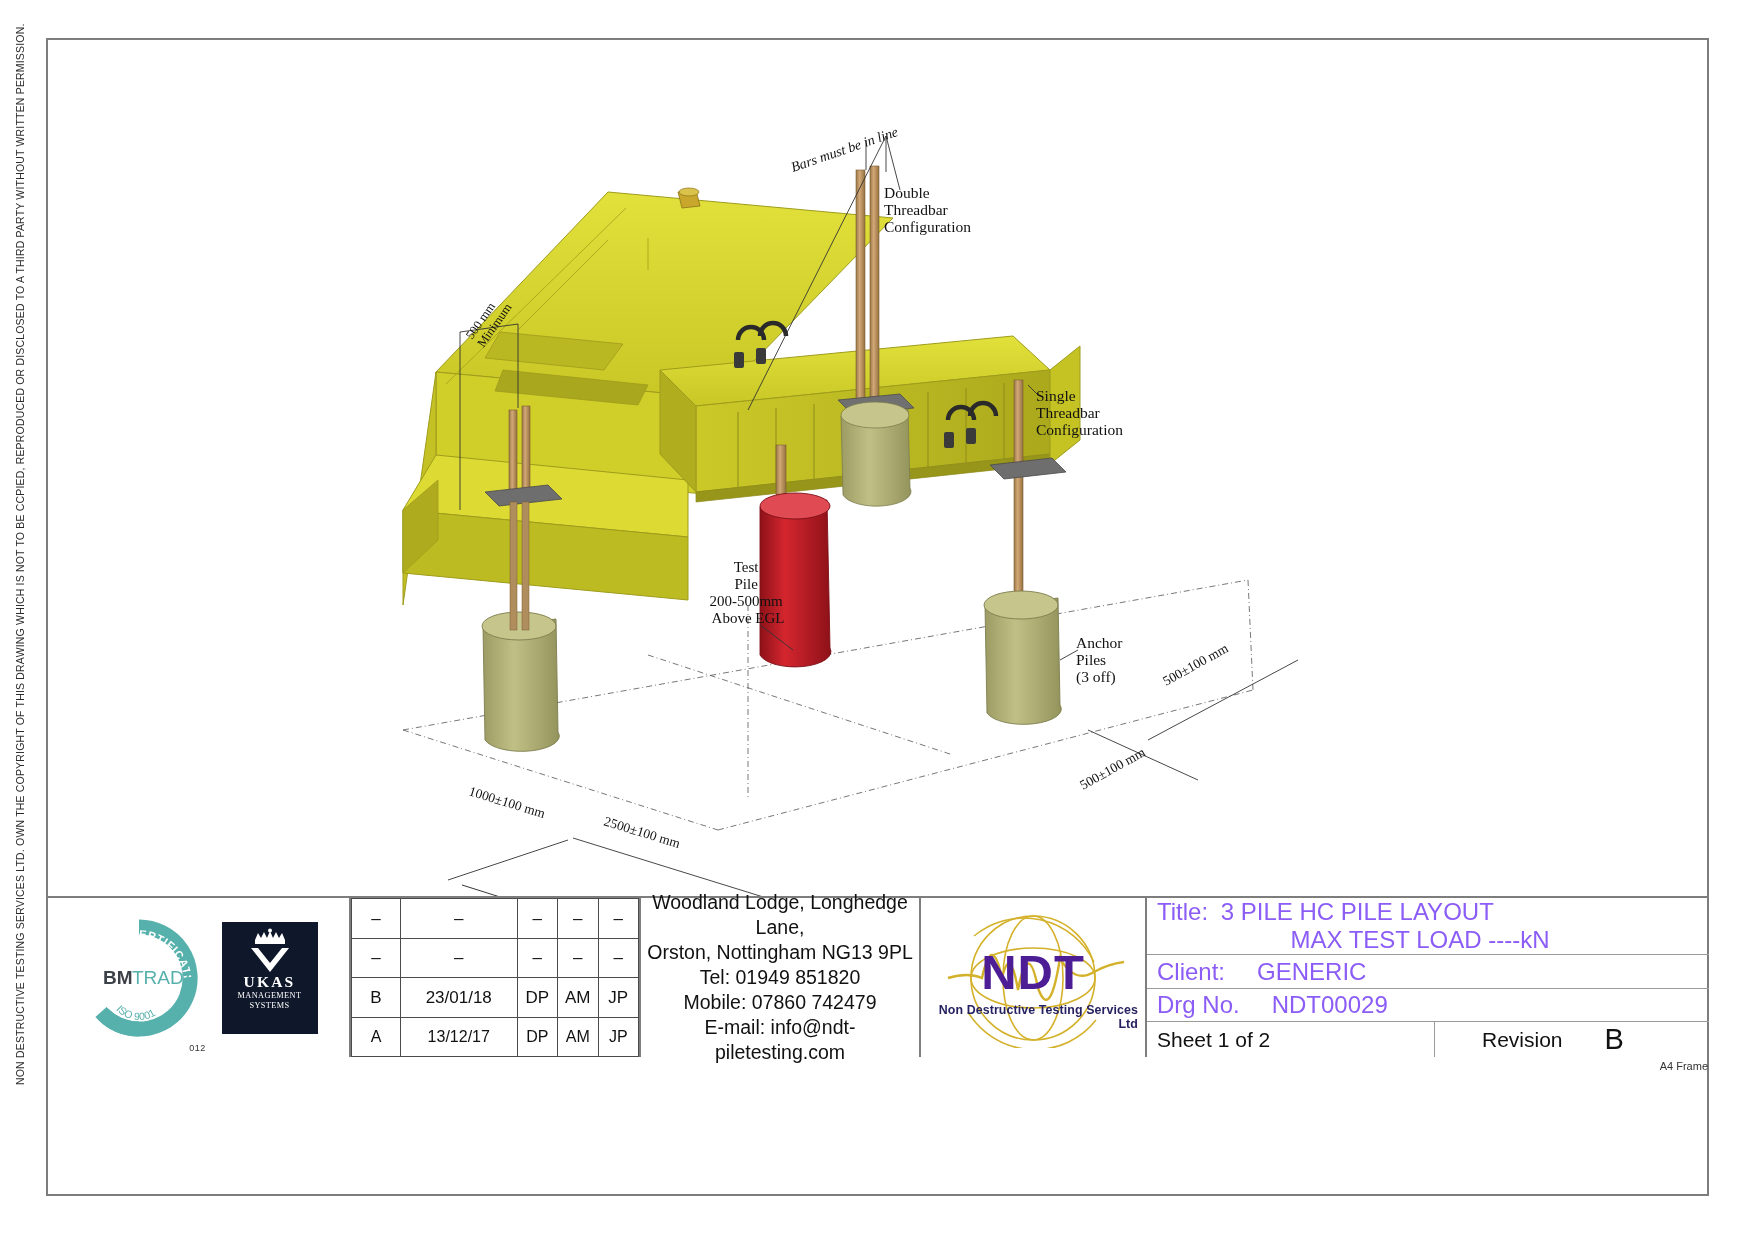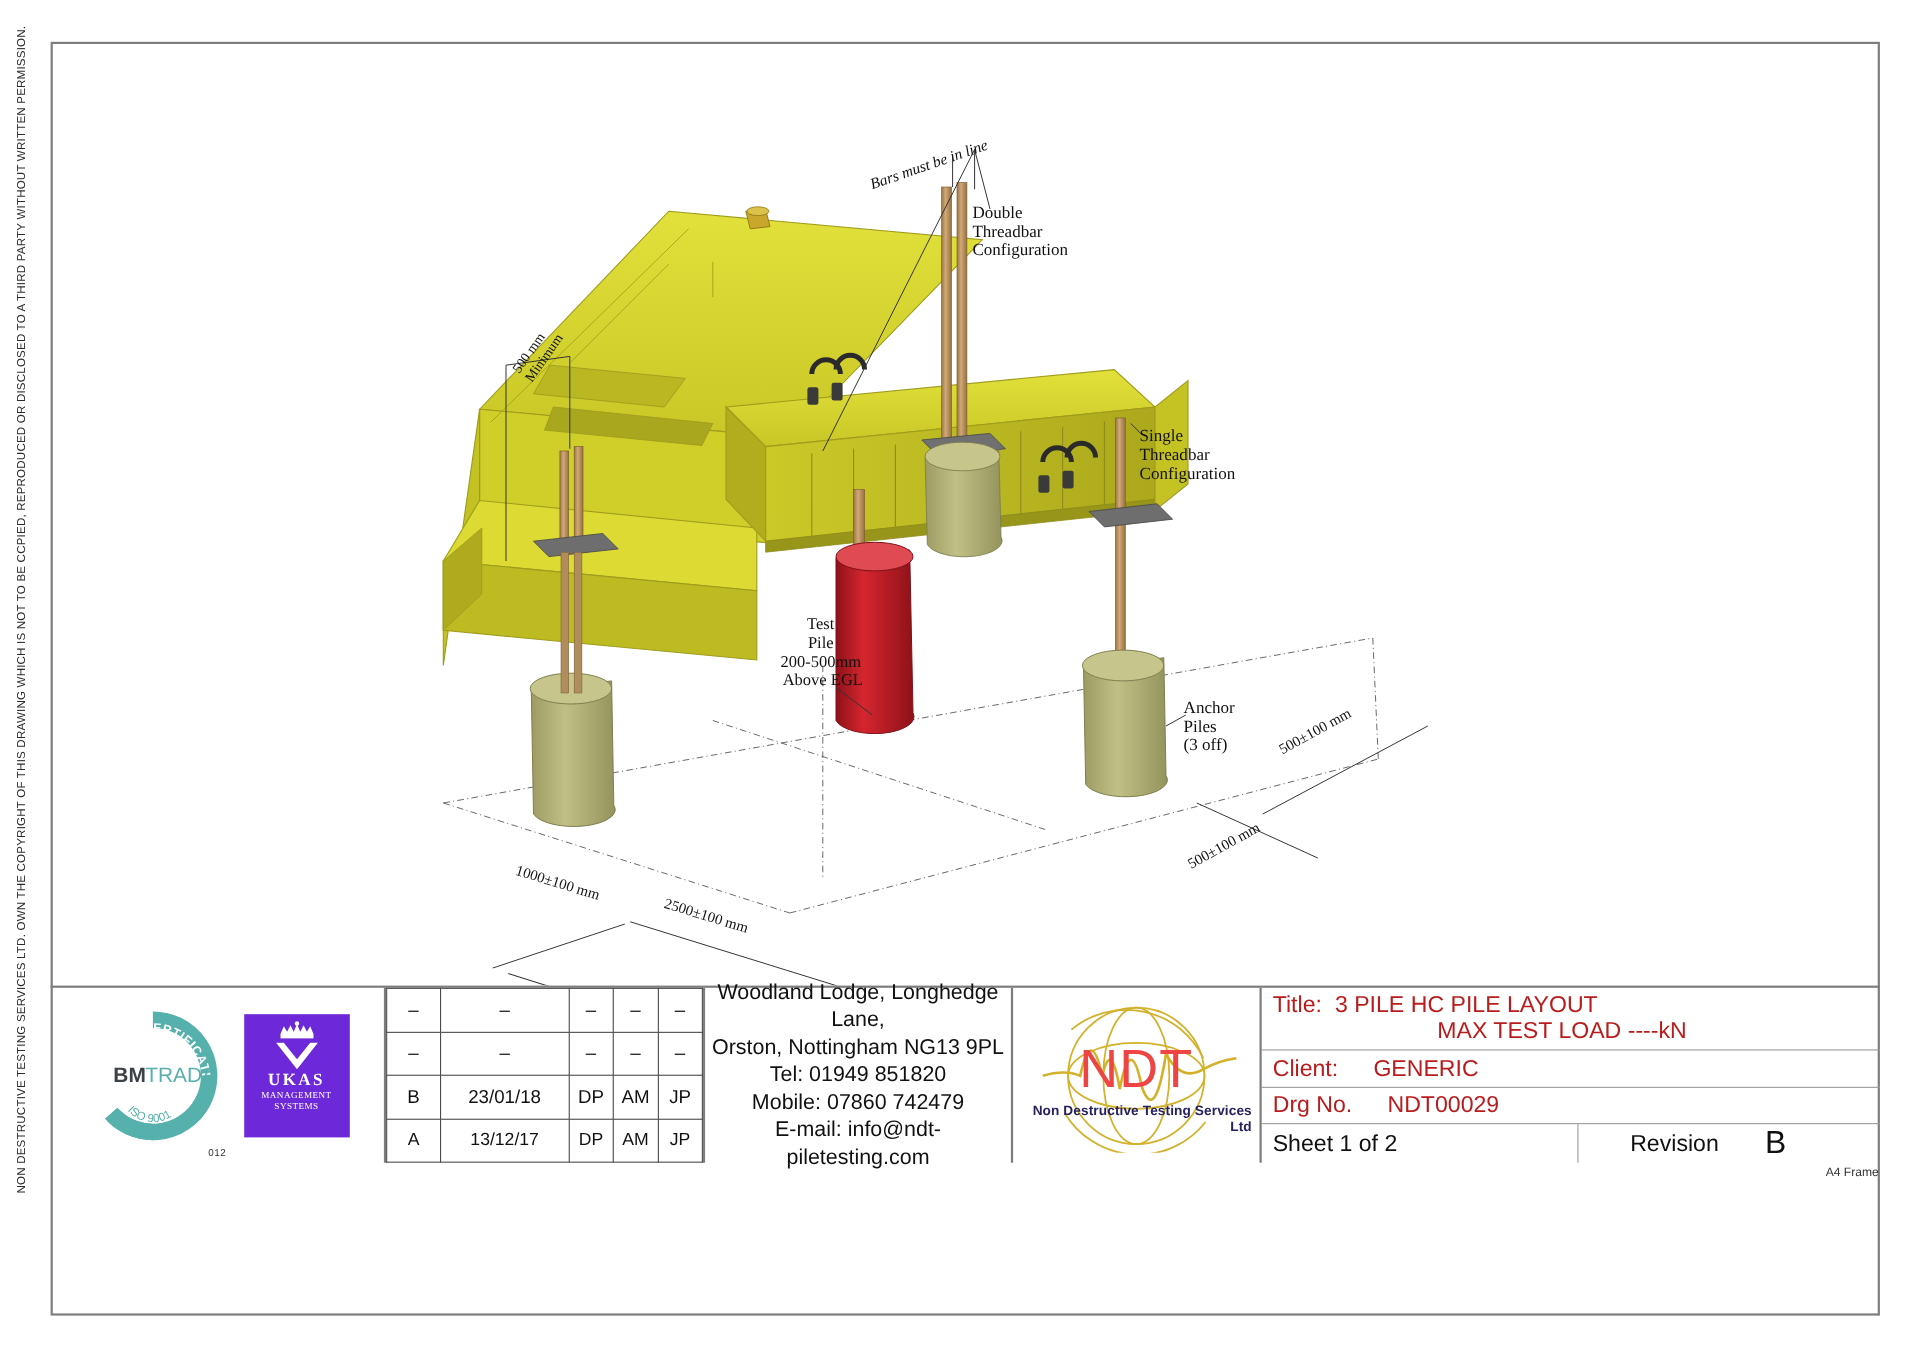--- a/index.html
+++ b/index.html
@@ -21,21 +21,21 @@
 
   
   #titleblock{position:absolute;left:46px;top:896px;width:1663px;height:161px;
      border-top:2px solid #7d7d7d;box-sizing:border-box;display:flex;}
   .tb-cell{box-sizing:border-box;border-right:2px solid #7d7d7d;}
 
   
   #certs{width:305px;display:flex;align-items:center;justify-content:center;gap:22px;position:relative;}
   .bmtrada{position:relative;width:122px;height:122px;}
   .bmtrada svg{position:absolute;left:0;top:0;}
-  .ukas{width:96px;height:112px;background:#6d28d9;display:flex;flex-direction:column;
+  .ukas{width:96px;height:112px;background:#0f172a;display:flex;flex-direction:column;
         align-items:center;justify-content:flex-start;padding-top:6px;box-sizing:border-box;}
   .ukas-word{color:#fff;font-size:15.5px;font-weight:bold;letter-spacing:2.2px;
              font-family:"Liberation Serif",serif;line-height:1;}
   .ukas-sub{color:#fff;font-size:8.3px;letter-spacing:.4px;text-align:right;line-height:1.15;
             font-family:"Liberation Serif",serif;margin-top:2px;}
   #certs-code{position:absolute;left:0;right:0;bottom:4px;text-align:center;font-size:9px;color:#333;
               letter-spacing:.5px;}
 
   
   #revtable{width:290px;}
@@ -51,29 +51,29 @@
 
   
   #address{width:280px;display:flex;flex-direction:column;align-items:center;justify-content:center;
            font-size:19.5px;color:#111;line-height:1.28;text-align:center;padding:0 6px;box-sizing:border-box;}
 
   
   #ndtlogo{width:226px;position:relative;display:flex;align-items:center;justify-content:center;}
   #ndtlogo .logo-wrap{position:relative;width:210px;height:140px;}
   #ndtlogo svg{position:absolute;left:0;top:0;}
   .ndt-letters{position:absolute;left:0;right:0;top:40px;text-align:center;
-        font-family:"Liberation Sans",sans-serif;font-size:49px;font-weight:normal;color:#ef4444;
+        font-family:"Liberation Sans",sans-serif;font-size:49px;font-weight:bold;color:#4c1d95;
         letter-spacing:1px;line-height:1;}
   .ndt-tag{position:absolute;left:0;right:0;top:95px;text-align:right;font-size:12.4px;
         font-weight:bold;color:#262261;letter-spacing:.1px;}
 
   
   #rightinfo{flex:1;display:flex;flex-direction:column;border-right:none;}
   .ri-row{border-bottom:1px solid #9a9a9a;box-sizing:border-box;display:flex;align-items:center;
-          padding-left:10px;font-size:21px;color:#b91c1c;}
+          padding-left:10px;font-size:24px;color:#8b5cf6;}
   .ri-title{height:58px;flex-direction:column;align-items:flex-start;justify-content:center;padding-left:10px;}
   .ri-title .l1{white-space:nowrap;}
   .ri-title .l2{width:100%;text-align:center;padding-right:26px;box-sizing:border-box;}
   .ri-row.mid{height:34px;}
   .ri-row .lbl{display:inline-block;}
   .ri-row .val{display:inline-block;margin-left:32px;}
   .ri-bottom{display:flex;height:35px;gap:35px;}
   .ri-bottom .sheet{flex:1.22;display:flex;align-items:center;padding-left:10px;font-size:21px;color:#111;
         border-right:1px solid #9a9a9a;box-sizing:border-box;}
   .ri-bottom .revi{flex:1;display:flex;align-items:center;padding-left:12px;font-size:21px;color:#111;}

